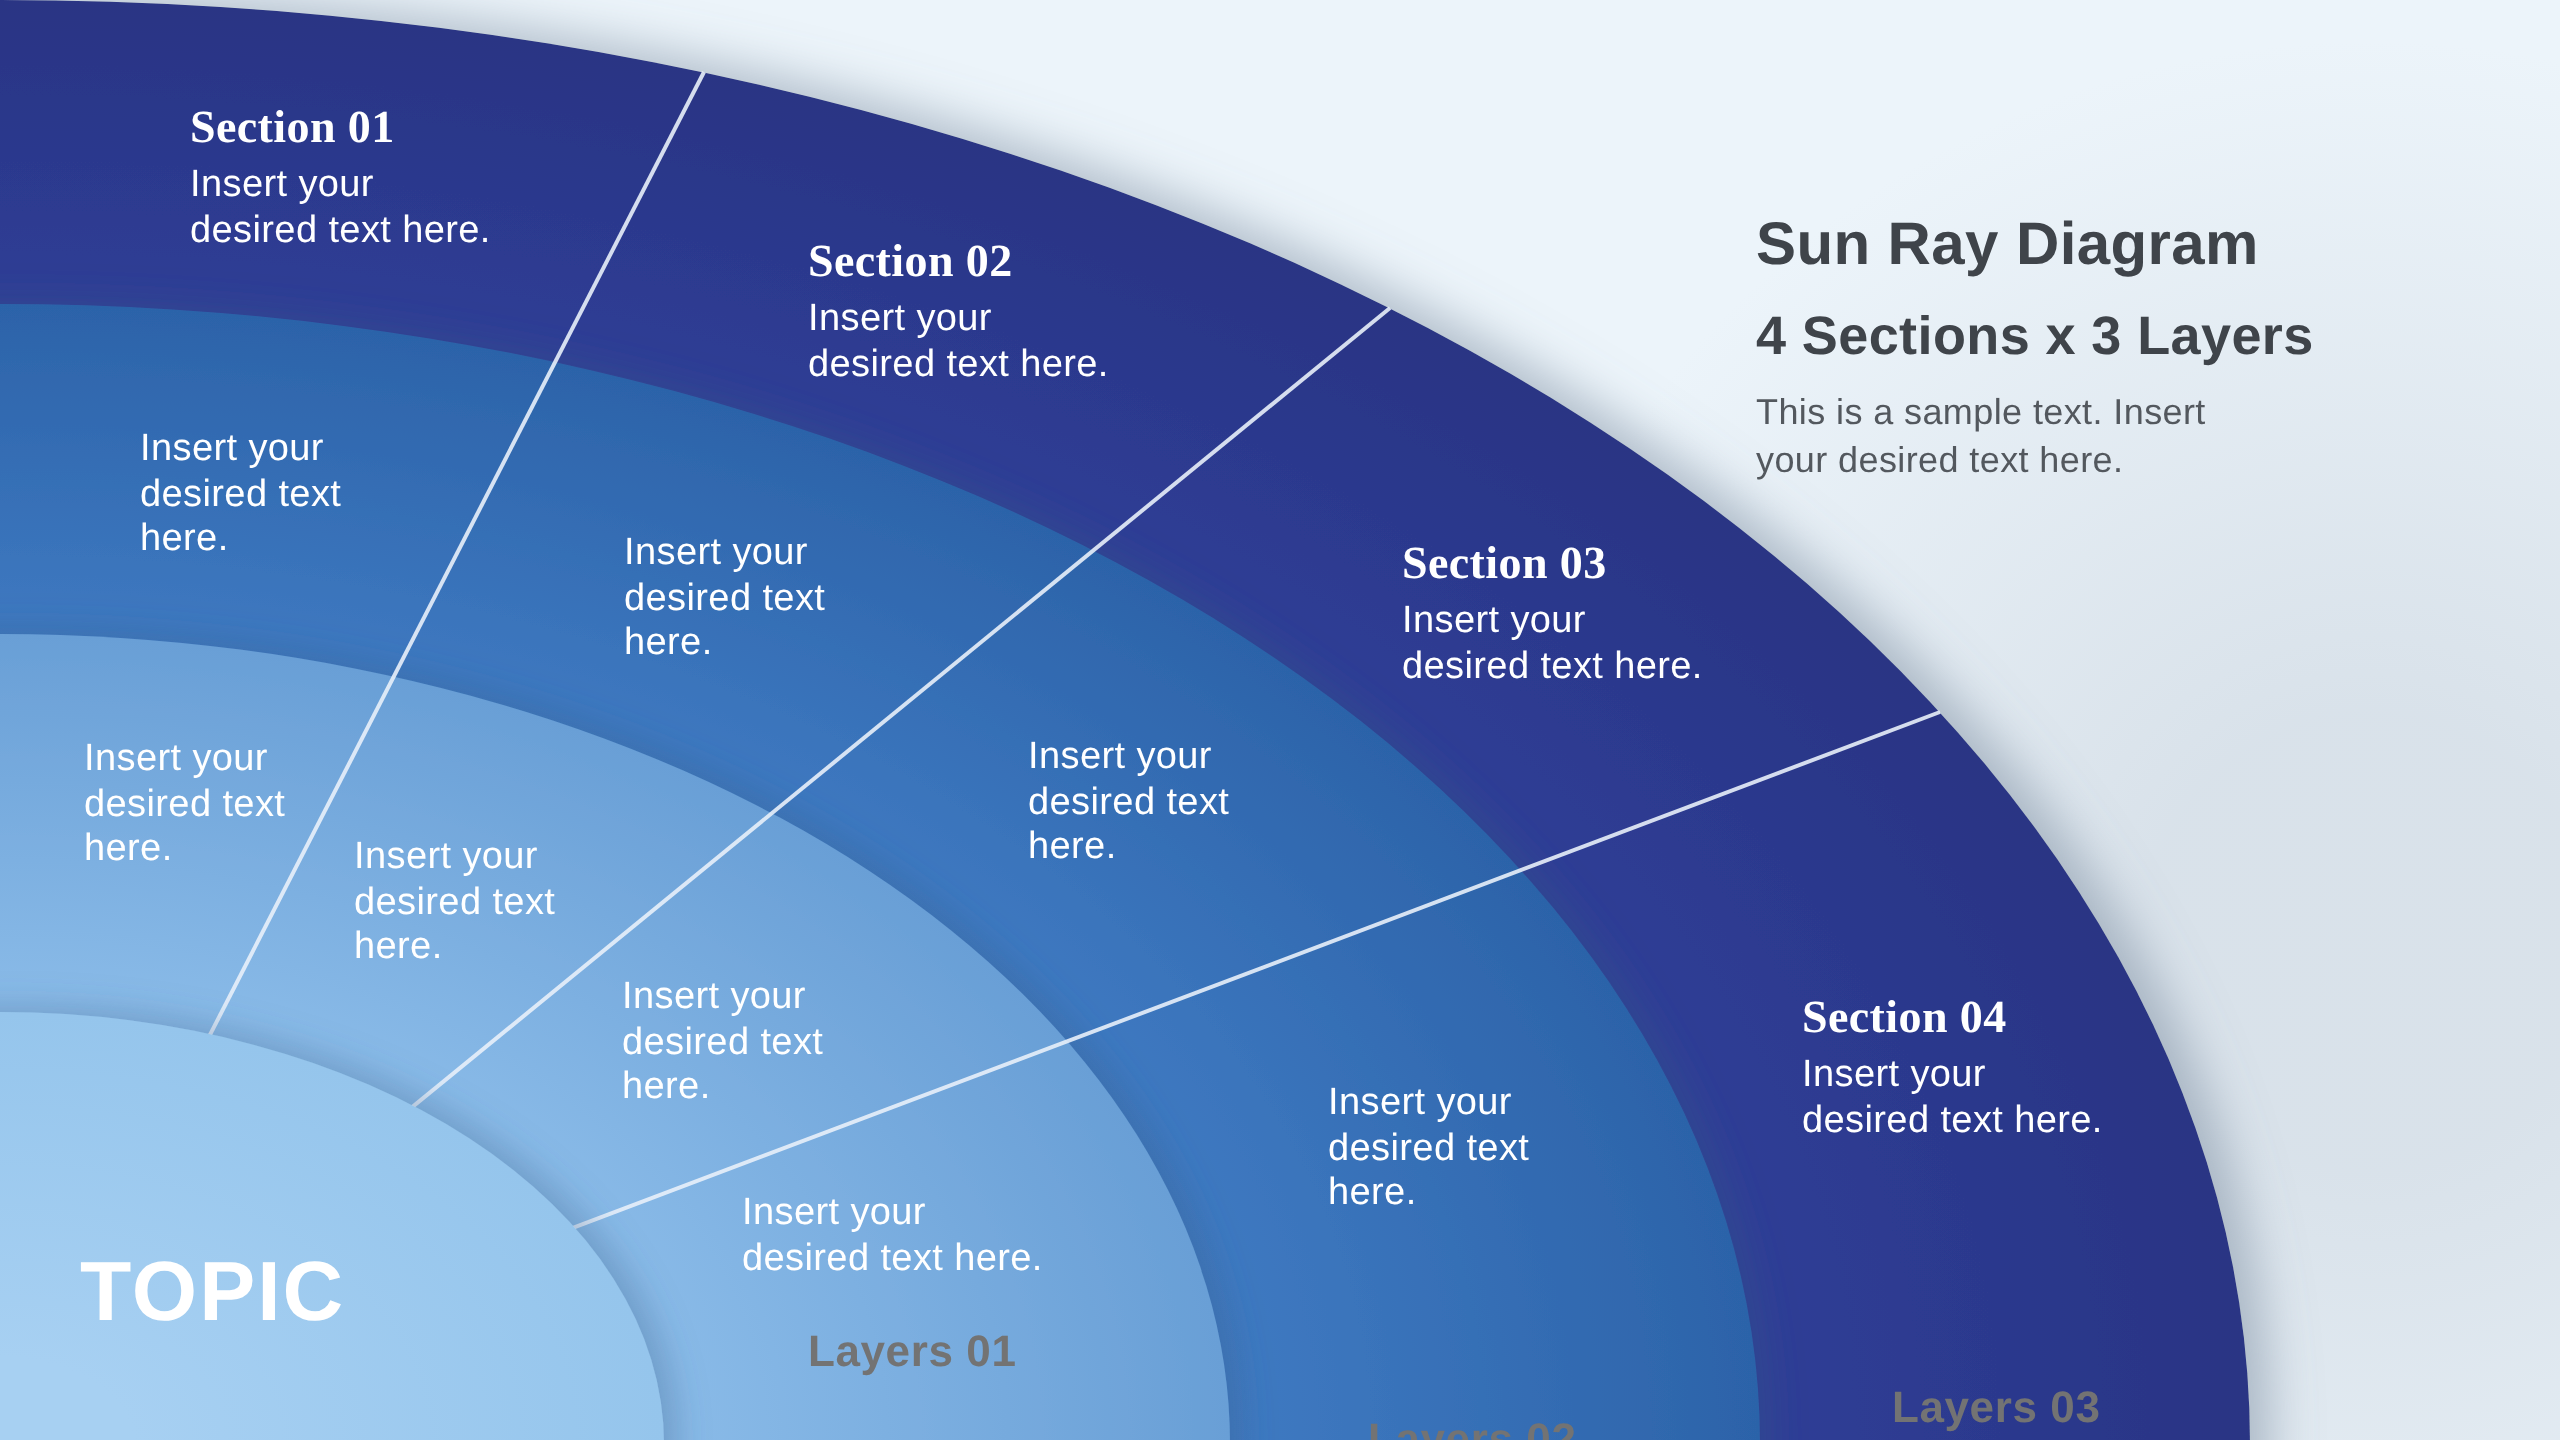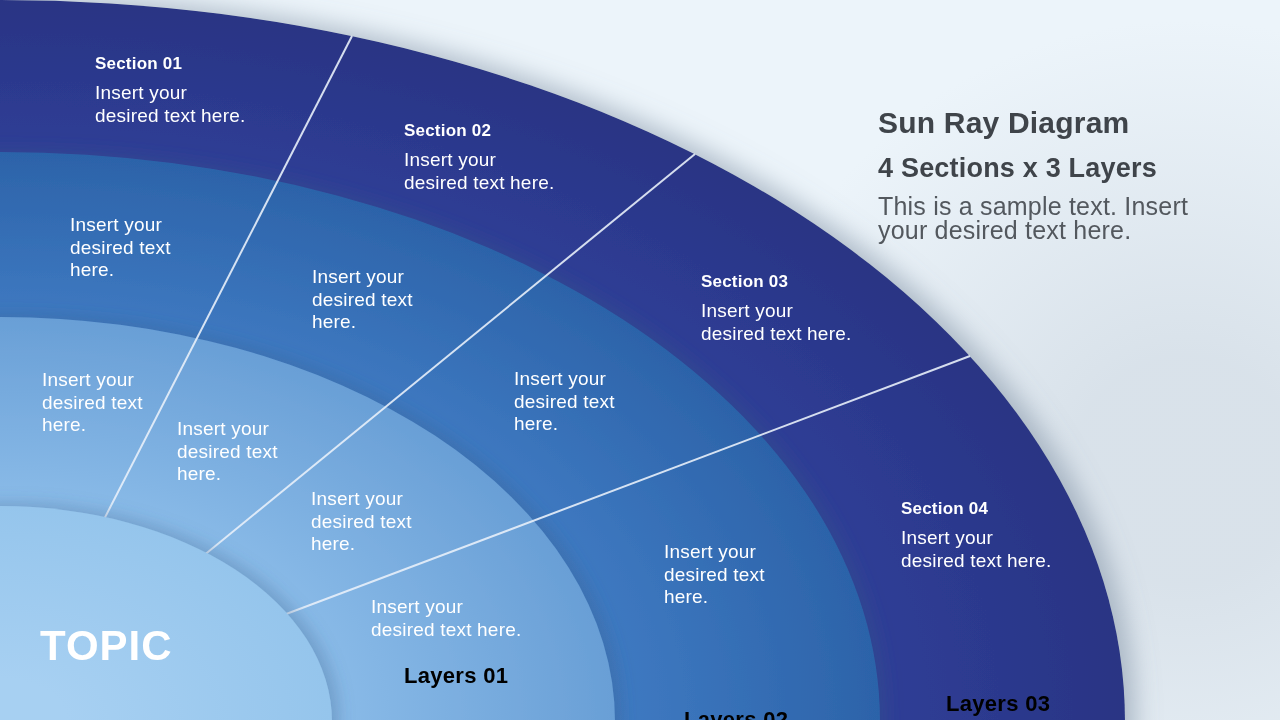--- a/index.html
+++ b/index.html
@@ -5,45 +5,45 @@
   html,body{margin:0;padding:0;background:#cfd8e0;}
   #slide{
     position:relative;width:1280px;height:720px;overflow:hidden;
     font-family:"Liberation Sans",sans-serif;
     background:#ecf4fa;
   }
   #diagram-svg{position:absolute;left:0;top:0;}
   .abs{position:absolute;}
   
   .sec-title{
-    color:#ffffff;font-size:17px;font-weight:bold;line-height:27px;letter-spacing:.2px;
+    color:#ffffff;font-size:23px;font-weight:bold;line-height:27px;letter-spacing:.2px;font-family:Liberation Serif, serif;
   }
   .sec-body{
     color:#ffffff;font-size:19px;line-height:23px;letter-spacing:.2px;
     white-space:pre-line;margin-top:4px;
   }
   .ph{
     color:#ffffff;font-size:19px;line-height:22.5px;letter-spacing:.2px;
     white-space:pre-line;
   }
   .layers-label{
-    color:#000000;font-size:22px;font-weight:bold;letter-spacing:.3px;
+    color:#737373;font-size:22px;font-weight:bold;letter-spacing:.3px;
   }
   #topic-label{
     color:#ffffff;font-size:42px;font-weight:bold;letter-spacing:1px;
   }
   
   #header-title{
     color:#3f444a;font-size:30px;font-weight:bold;line-height:34px;letter-spacing:.2px;margin-top:48px;
   }
   #header-subtitle{
     color:#3f444a;font-size:27px;font-weight:bold;line-height:27px;letter-spacing:.2px;
   }
   #header-desc{
-    color:#53585e;font-size:25px;line-height:23.5px;white-space:pre-line;letter-spacing:.2px;
+    color:#53585e;font-size:18px;line-height:23.5px;white-space:pre-line;letter-spacing:.2px;
   }
 </style>
 </head>
 <body>
 
 <div id="slide">
 
   <svg id="diagram-svg" width="1280" height="720" viewBox="0 0 1280 720">
     <defs>
       <radialGradient id="g3">

